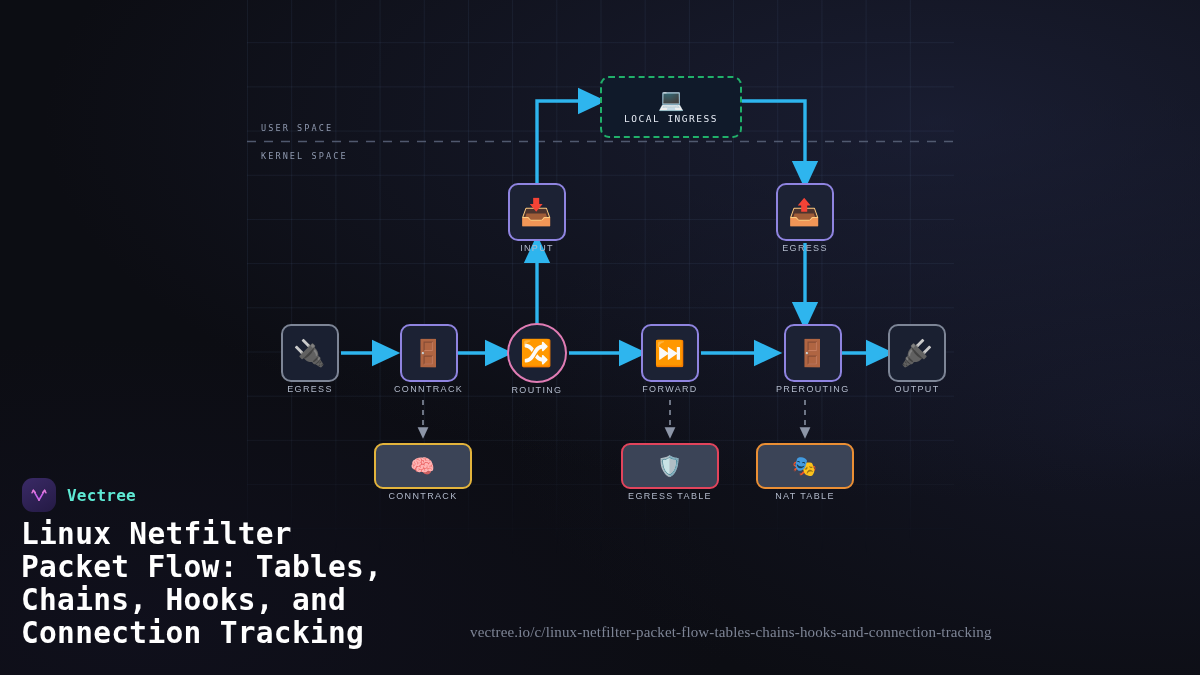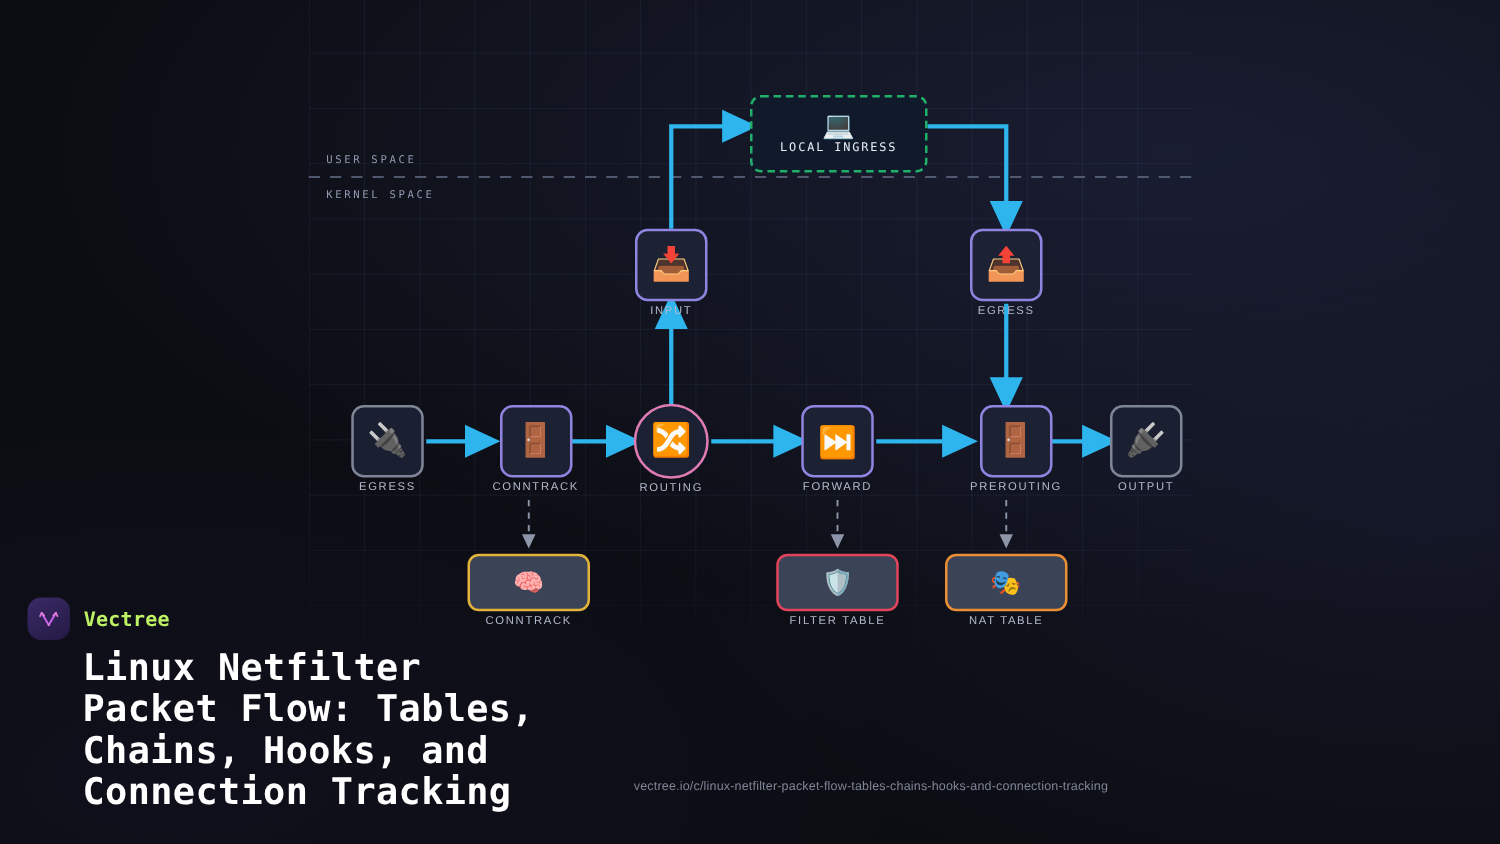--- a/index.html
+++ b/index.html
@@ -149,48 +149,46 @@
   }
   #brand-logo {
     width: 34px; height: 34px;
     border-radius: 11px;
     background: linear-gradient(150deg, #3a2a66 0%, #241a44 100%);
     display: flex; align-items: center; justify-content: center;
   }
   #brand-name {
     font-size: 16px;
     font-weight: bold;
-    color: #bef264;
+    color: #5eead4;
     letter-spacing: 0.2px;
     font-family: "DejaVu Sans Mono", "Liberation Mono", monospace;
   }
 
   #title {
     position: absolute;
     left: 21px;
     top: 518px;
     font-size: 29.5px;
     font-weight: bold;
     line-height: 33px;
     color: #ffffff;
     letter-spacing: 0.3px;
     font-family: "DejaVu Sans Mono", "Liberation Mono", monospace;
     white-space: pre-line;
-    margin-left: 45px;
   }
 
   #url {
     position: absolute;
     left: 470px;
     top: 624px;
-    font-size: 10px;
+    font-size: 15px;
     color: #7e8596;
     letter-spacing: 0.15px;
-    font-family: Liberation Sans, sans-serif;
-    margin-left: 37px;
+    font-family: Liberation Serif, serif;
   }
 </style>
 </head>
 <body>
 
 <div id="stage">
   <div id="bg-glow"></div>
   <div id="grid"></div>
 
   <svg id="diagram" viewBox="0 0 1200 675">
@@ -298,21 +296,21 @@
     <div class="node-box table-box gold">
       <span class="glyph" style="font-size:20px;">🧠</span>
     </div>
     <div class="node-label">CONNTRACK</div>
   </div>
 
   <div class="node" style="left:621px; top:443px;">
     <div class="node-box table-box red">
       <span class="glyph" style="font-size:20px;">🛡️</span>
     </div>
-    <div class="node-label">FILTER TABLE</div>
+    <div class="node-label">EGRESS TABLE</div>
   </div>
 
   <div class="node" style="left:756px; top:443px;">
     <div class="node-box table-box orange">
       <span class="glyph" style="font-size:20px;">🎭</span>
     </div>
     <div class="node-label">NAT TABLE</div>
   </div>
 
   <div id="brand">

